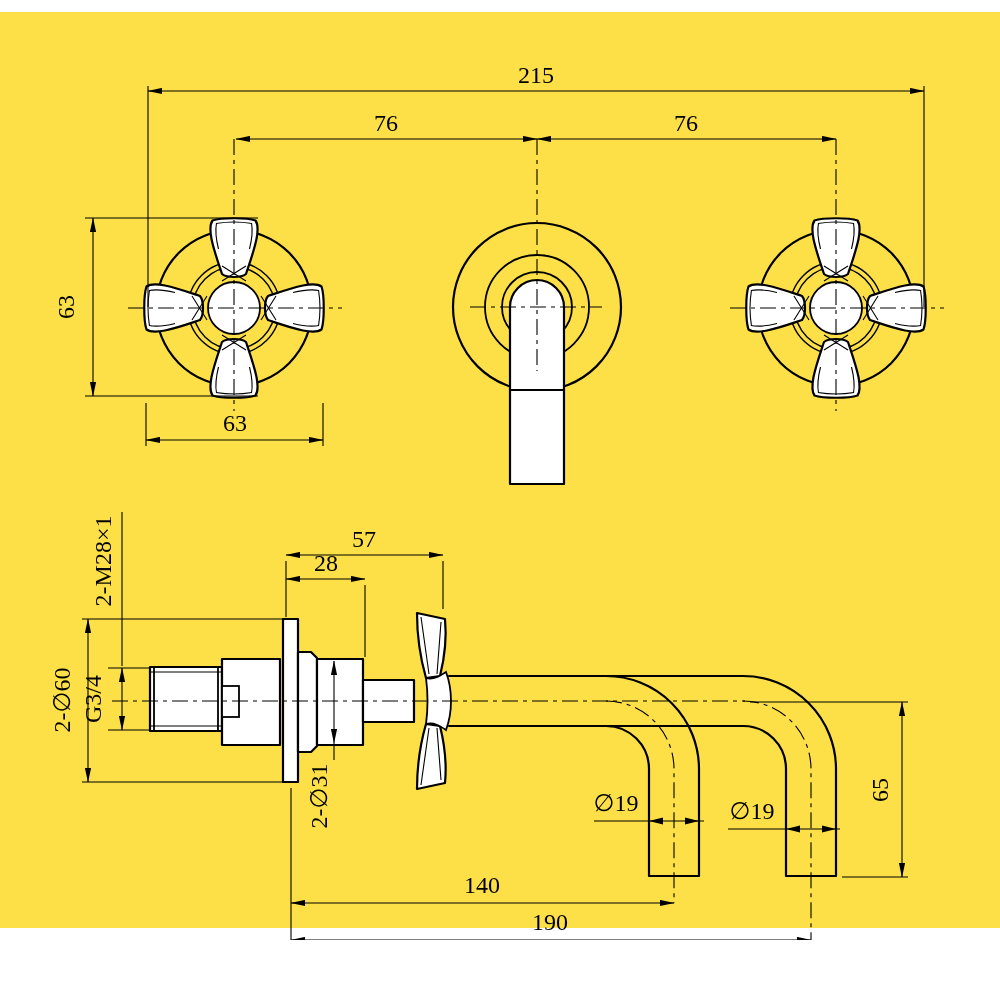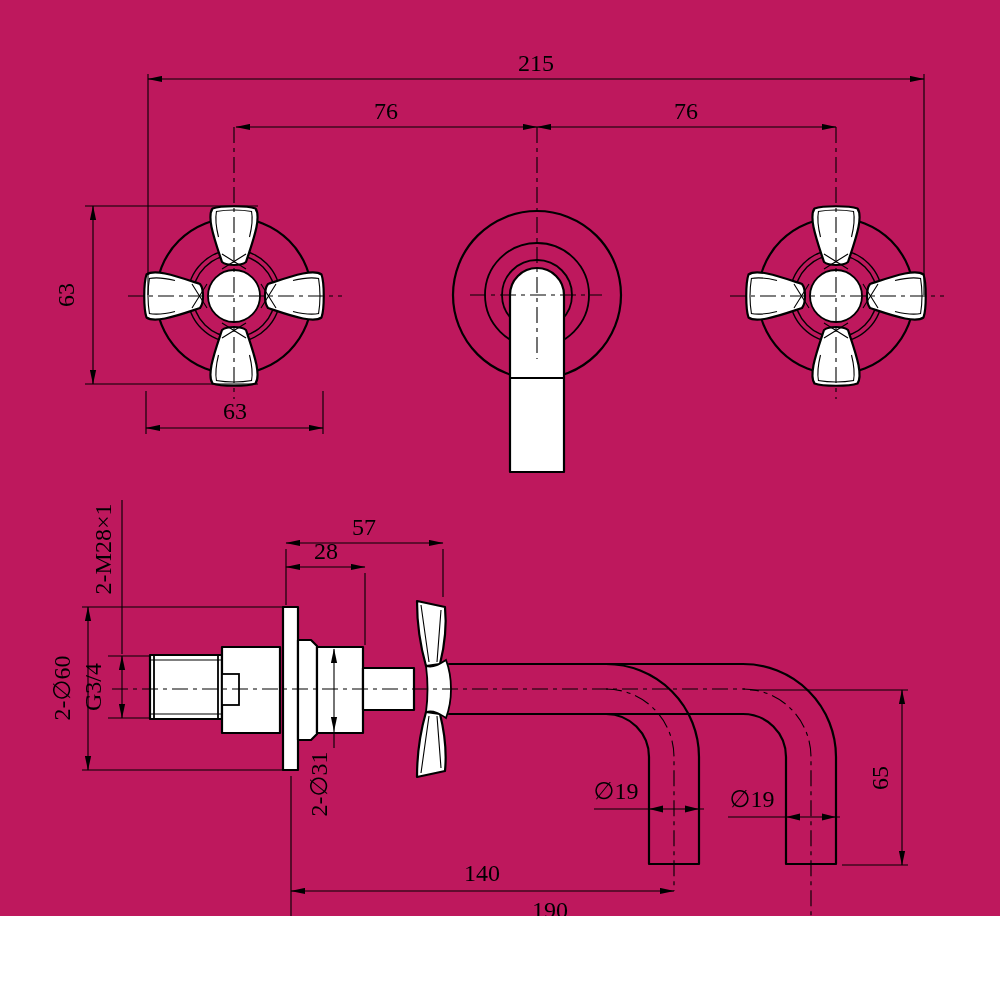--- a/index.html
+++ b/index.html
@@ -1,16 +1,16 @@
 <!DOCTYPE html>
 <html><head>
 <meta charset="utf-8">
 <style>
   html,body{margin:0;padding:0;background:#ffffff;}
-  .stage{width:1000px;height:916px;margin:0 auto;background:#be185d;position:relative;
+  .stage{width:1000px;height:916px;margin:12px auto;background:#fde047;position:relative;
          font-family:"Liberation Serif", serif;}
   svg{display:block;}
   .obj   {stroke:#000;stroke-width:2.2;fill:none;stroke-linecap:round;stroke-linejoin:round;}
   .objf  {stroke:#000;stroke-width:2.2;fill:#fff;stroke-linejoin:round;}
   .mid   {stroke:#000;stroke-width:1.8;fill:none;}
   .midf  {stroke:#000;stroke-width:1.8;fill:#fff;}
   .thin  {stroke:#000;stroke-width:1.1;fill:none;}
   .thin2 {stroke:#000;stroke-width:1.4;fill:none;}
   .cl    {stroke:#000;stroke-width:1.1;fill:none;stroke-dasharray:16 5 4 5;}
   .dim   {stroke:#000;stroke-width:1.1;fill:none;}

